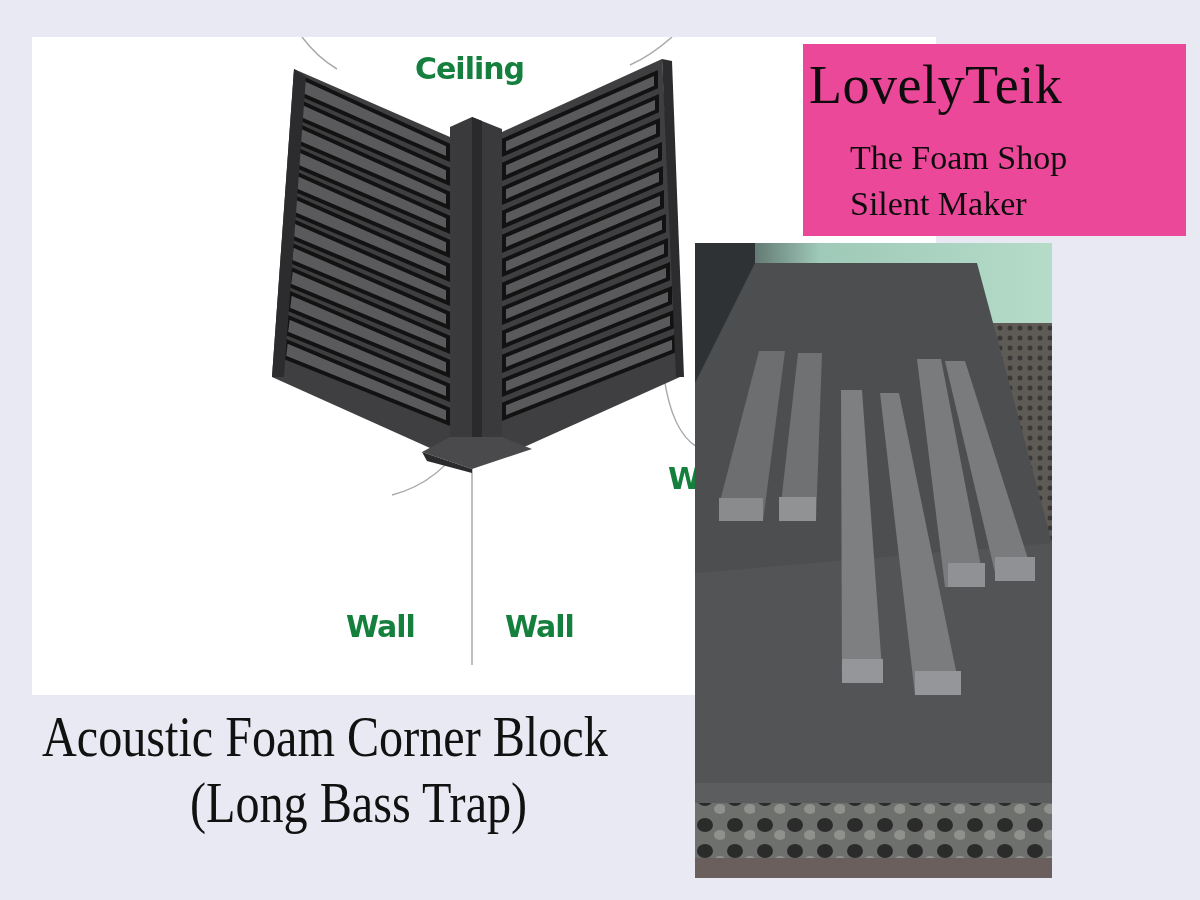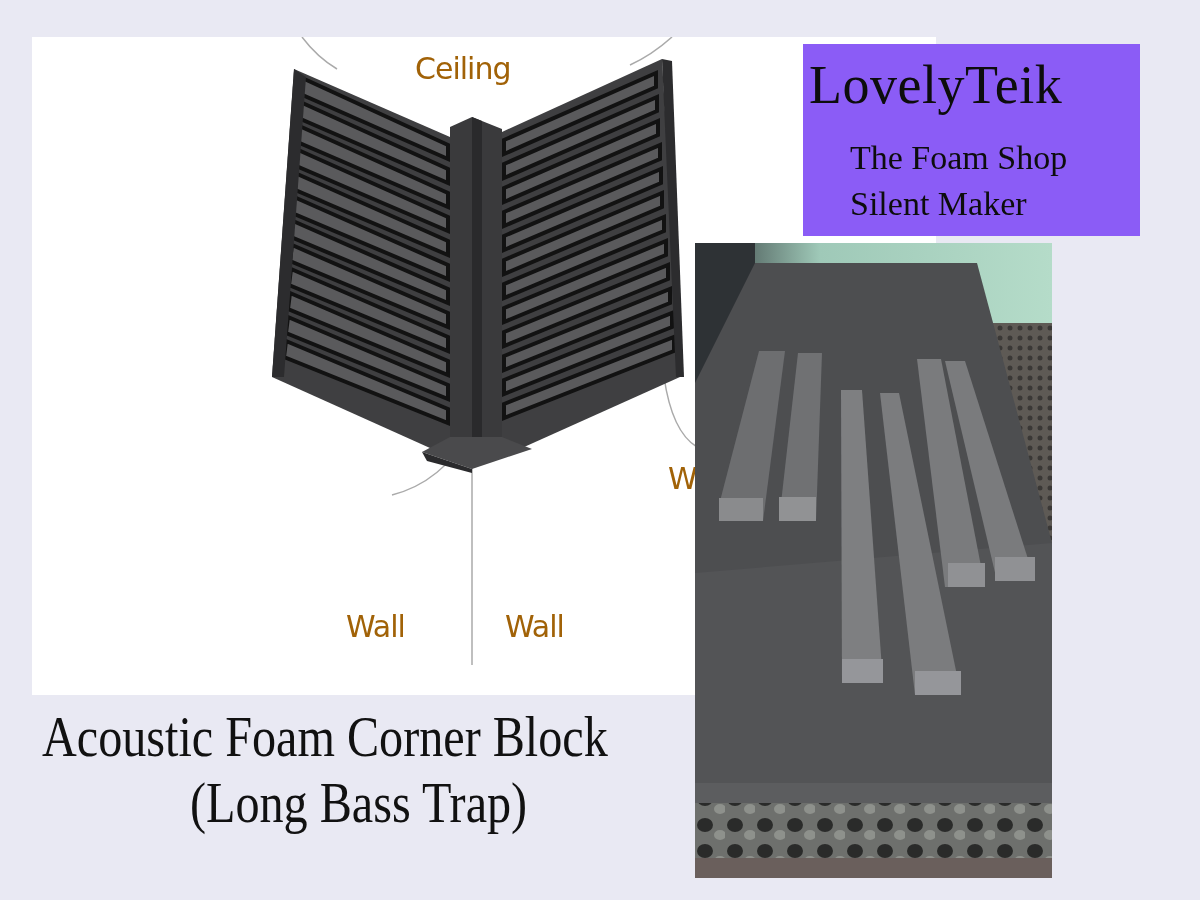--- a/index.html
+++ b/index.html
@@ -7,32 +7,32 @@
     width:1200px; height:900px; overflow:hidden; position:relative;
     background:#e9e9f3;
     font-family:"Liberation Serif", serif;
   }
   .diagram-panel {
     position:absolute; left:32px; top:37px; width:904px; height:658px;
     background:#ffffff;
   }
   .diagram-svg { position:absolute; left:0; top:0; width:904px; height:658px; }
   .lbl {
-    position:absolute; font-family:"DejaVu Sans", sans-serif; font-weight:normal;
-    color:#a16207; letter-spacing:-1px;
+    position:absolute; font-family:"DejaVu Sans", sans-serif; font-weight:bold;
+    color:#15803d; letter-spacing:-1px;
   }
   .lbl-ceiling { left:383px; top:14px; font-size:30px; }
   .lbl-corner { left:109px; top:424px; font-size:30px; }
   .lbl-wall-l { left:314px; top:572px; font-size:30px; }
   .lbl-wall-r { left:473px; top:572px; font-size:30px; }
   .lbl-wall-cut { left:636px; top:424px; font-size:30px; }
 
   .brand-box {
-    position:absolute; left:803px; top:44px; width:337px; height:192px;
-    background:#8b5cf6;
+    position:absolute; left:803px; top:44px; width:383px; height:192px;
+    background:#ec4899;
   }
   .brand-name {
     position:absolute; left:6px; top:10px; font-size:54px; color:#0d0d0d;
     font-family:"Liberation Serif", serif; letter-spacing:0.5px;
   }
   .brand-sub {
     position:absolute; left:47px; font-size:34px; color:#0d0d0d;
     font-family:"Liberation Serif", serif;
   }
   .brand-sub1 { top:95px; }

